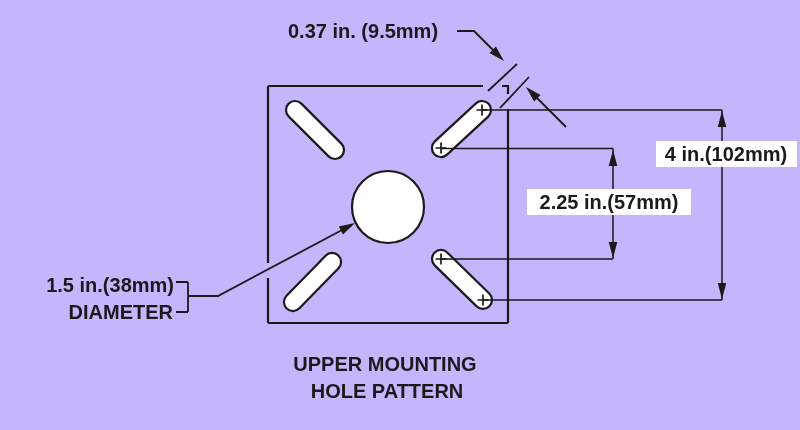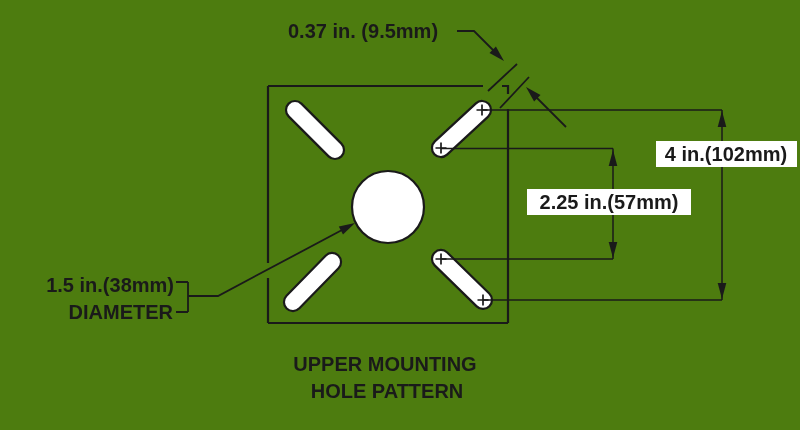--- a/index.html
+++ b/index.html
@@ -1,20 +1,20 @@
 <!DOCTYPE html>
 <html><head>
 <meta charset="utf-8">
 <style>
   html, body { margin: 0; padding: 0; background: #ffffff; }
   .stage {
     position: relative;
     width: 800px;
     height: 430px;
-    background: #4d7c0f;
+    background: #c4b5fd;
     overflow: hidden;
   }
   svg { display: block; }
   .ink-line { stroke: #1a1a1a; fill: none; }
   .ink-fill { fill: #1a1a1a; stroke: none; }
   .white-fill { fill: #ffffff; }
   .txt {
     font-family: "Liberation Sans", sans-serif;
     font-weight: 700;
     font-size: 20px;

